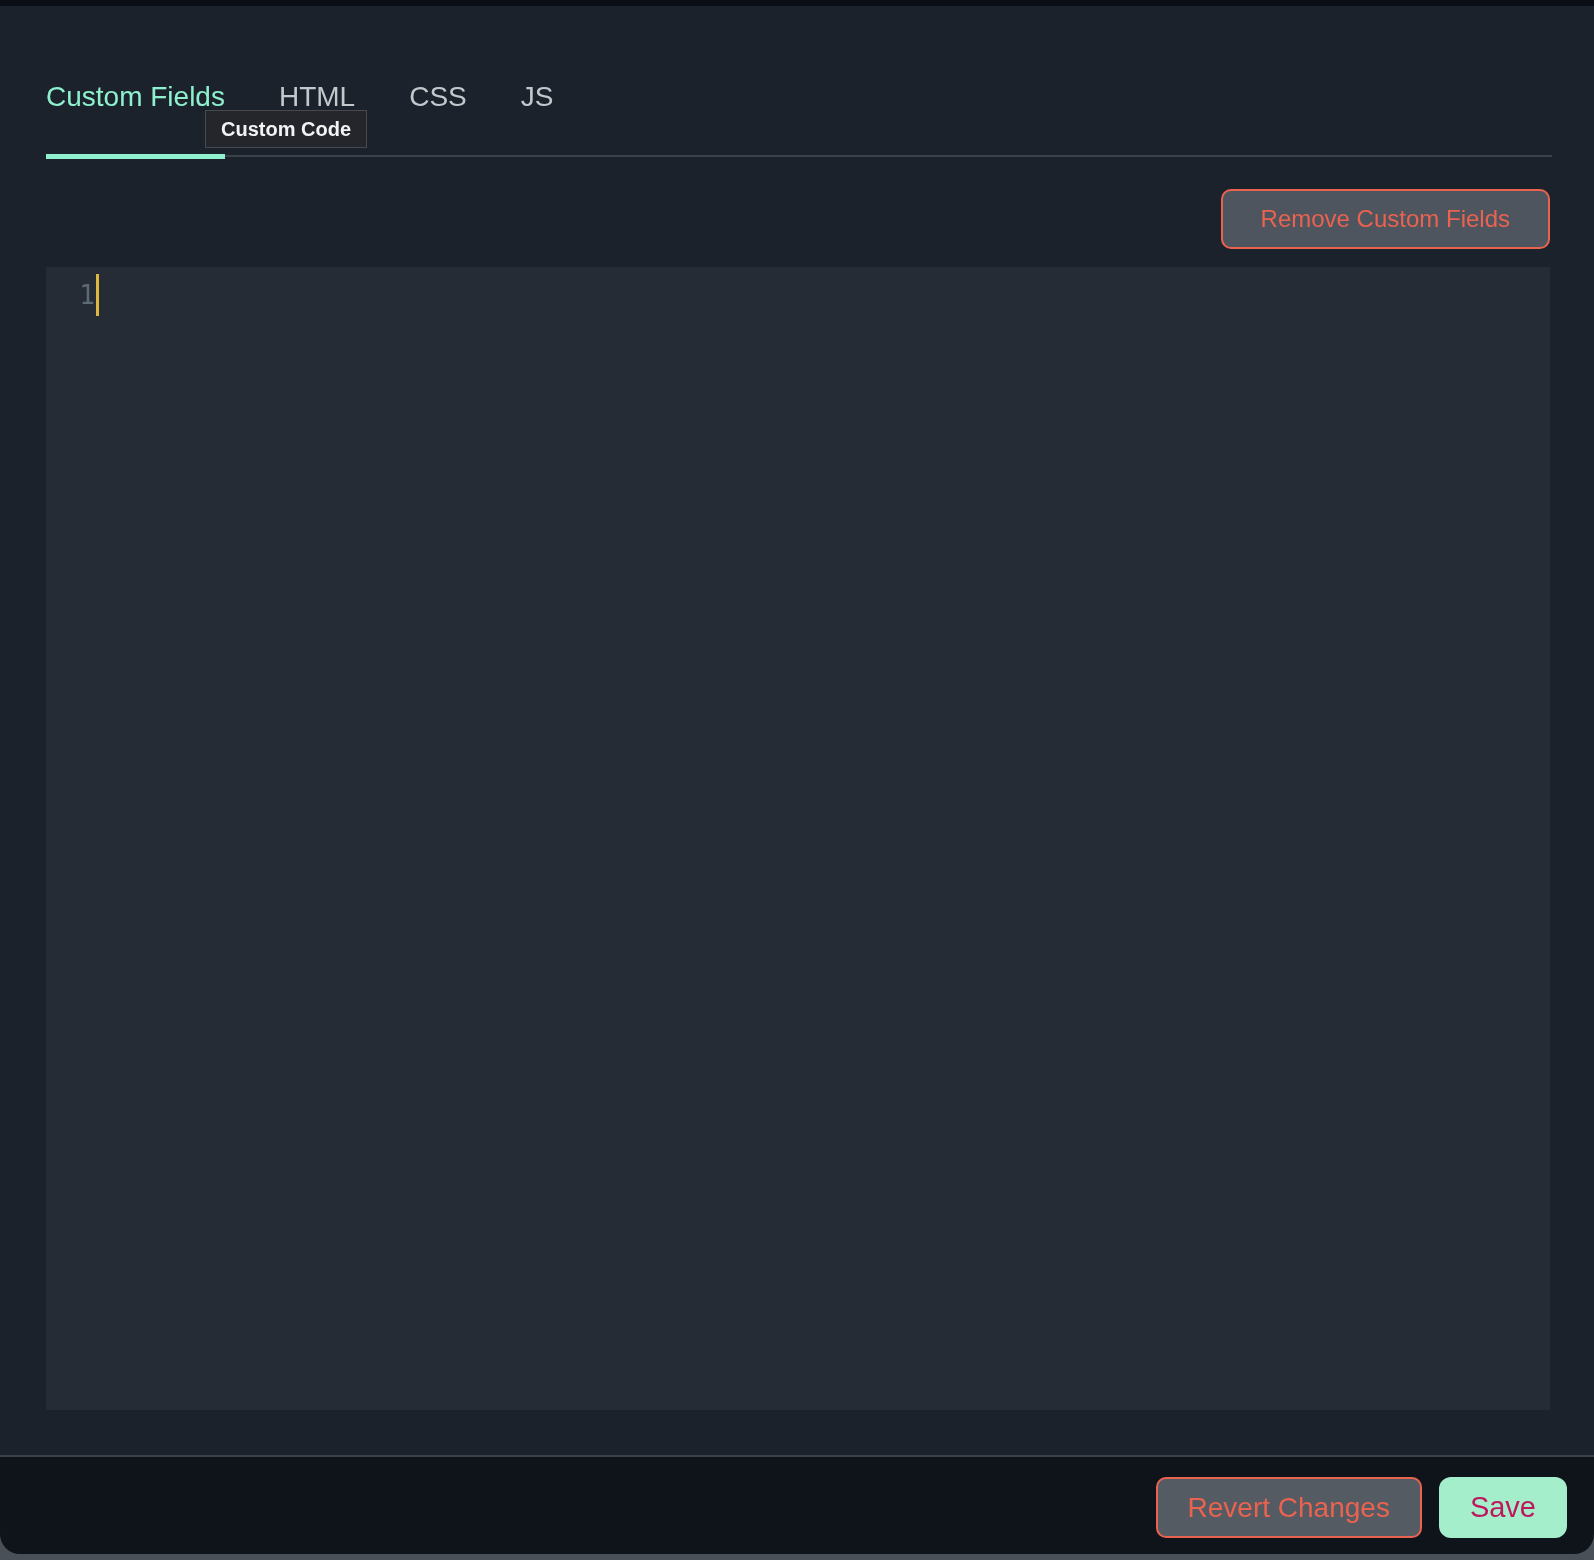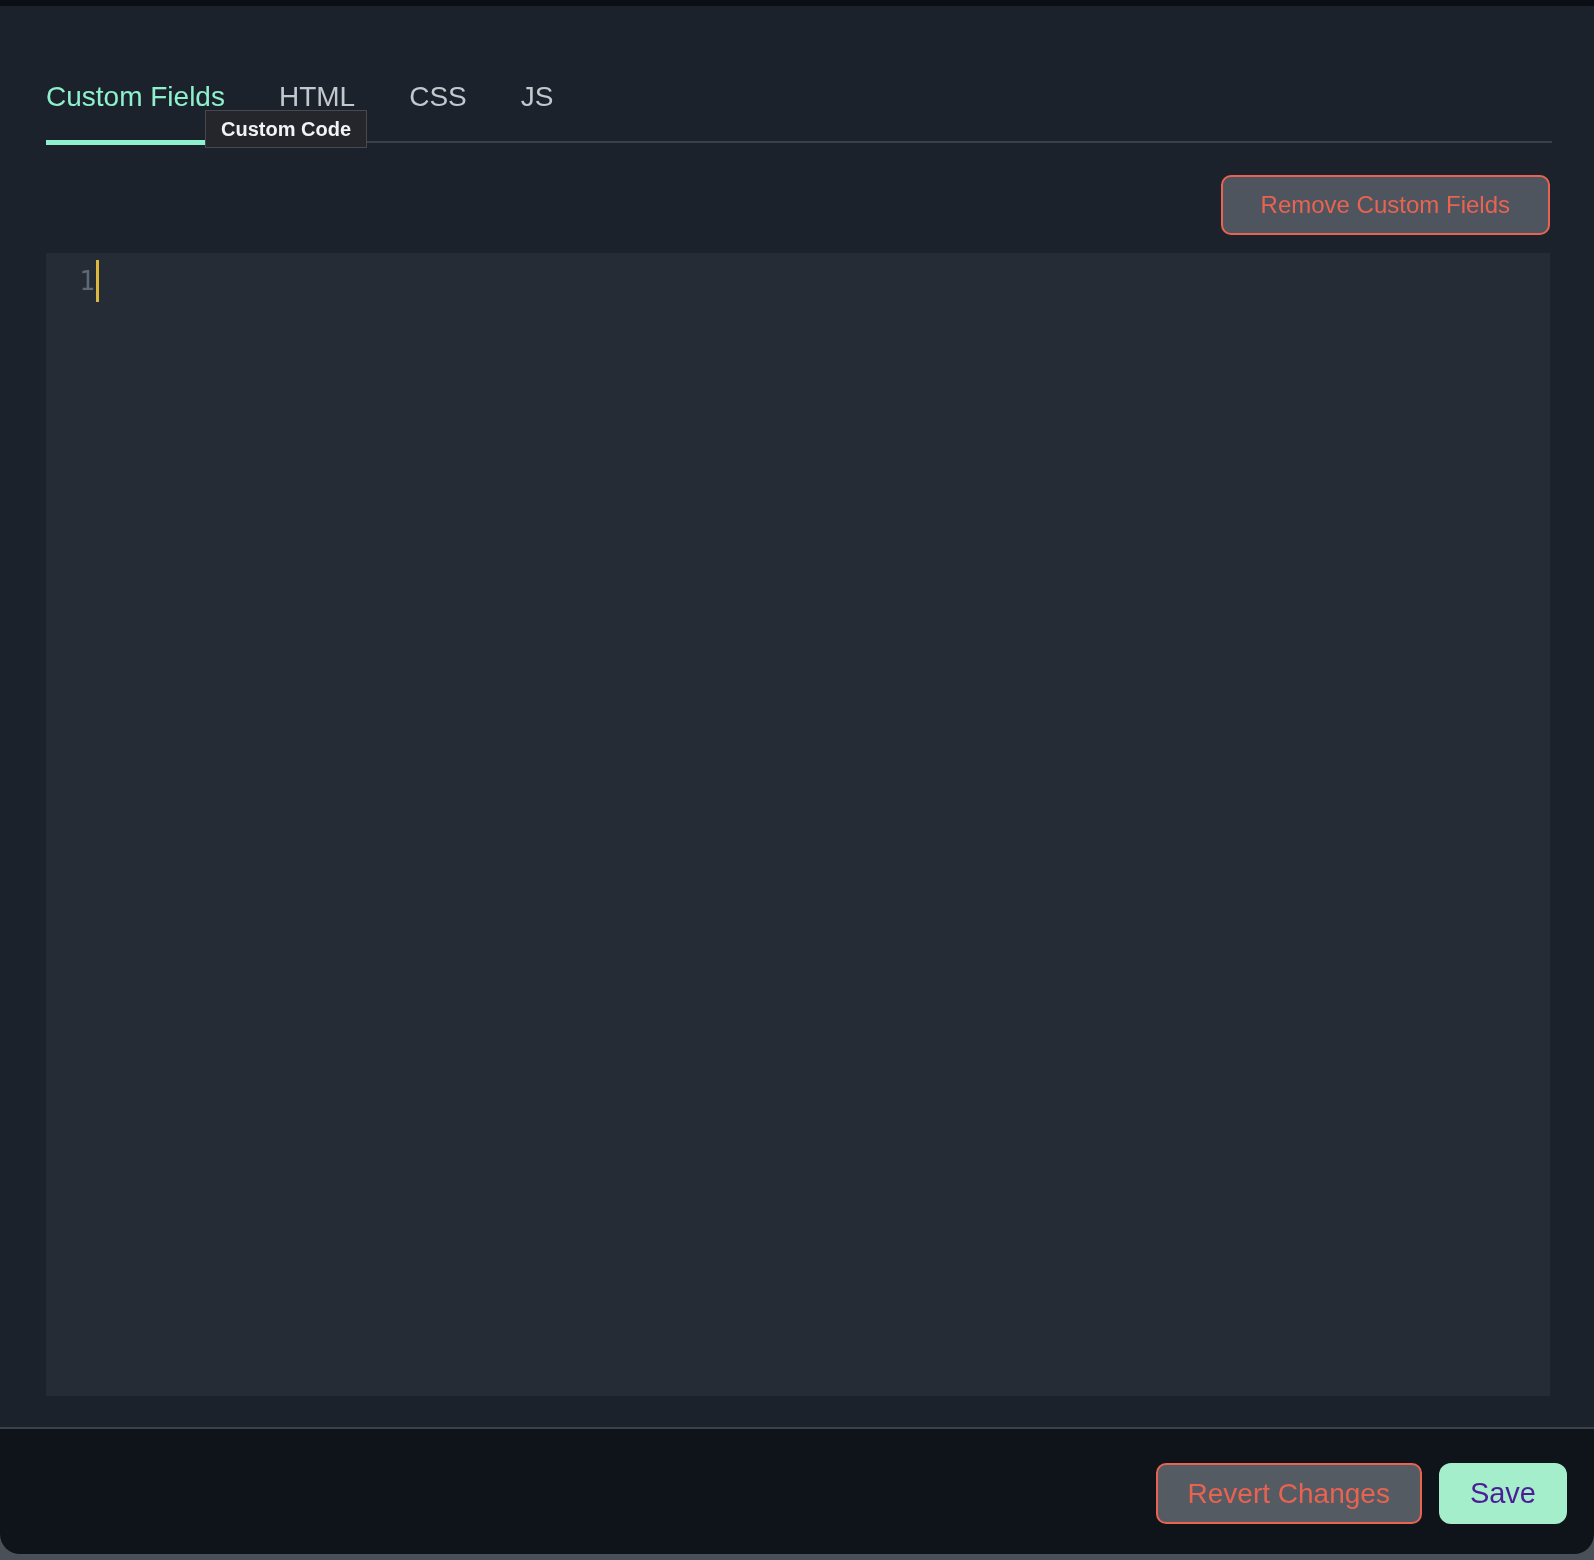--- a/index.html
+++ b/index.html
@@ -38,21 +38,21 @@
     display: flex;
     gap: 54px;
     margin: 0 42px 0 46px;
     padding-top: 74px;
     border-bottom: 2px solid #3a4149;
   }
   .tab {
     font-size: 28px;
     line-height: 1.2;
     color: #c3c8cd;
-    padding-bottom: 26px;
+    padding-bottom: 40px;
     cursor: pointer;
     white-space: nowrap;
   }
   .tab.active {
     color: #8ef0cc;
     border-bottom: 5px solid #8ef0cc;
     margin-bottom: -4px;
   }
 
   
@@ -121,21 +121,21 @@
     display: inline-block;
     width: 3px;
     height: 42px;
     background: #dcb73f;
     vertical-align: middle;
     margin-left: 1px;
   }
 
   
   .footer {
-    height: 127px;
+    height: 99px;
     background: #0f141b;
     border-top: 2px solid #3a4149;
     border-radius: 0 0 20px 20px;
     display: flex;
     align-items: center;
     justify-content: flex-end;
     gap: 17px;
     padding: 4px 27px 0 0;
   }
   .btn-revert {
@@ -148,21 +148,21 @@
     font-family: "Liberation Sans", sans-serif;
     font-size: 28px;
     cursor: pointer;
   }
   .btn-save {
     height: 61px;
     padding: 0 31px;
     background: #a5eecc;
     border: none;
     border-radius: 12px;
-    color: #4c1d95;
+    color: #be185d;
     font-family: "Liberation Sans", sans-serif;
     font-size: 29px;
     cursor: pointer;
   }
 </style>
 </head>
 <body>
 
 <div class="backdrop-strip"></div>
 

